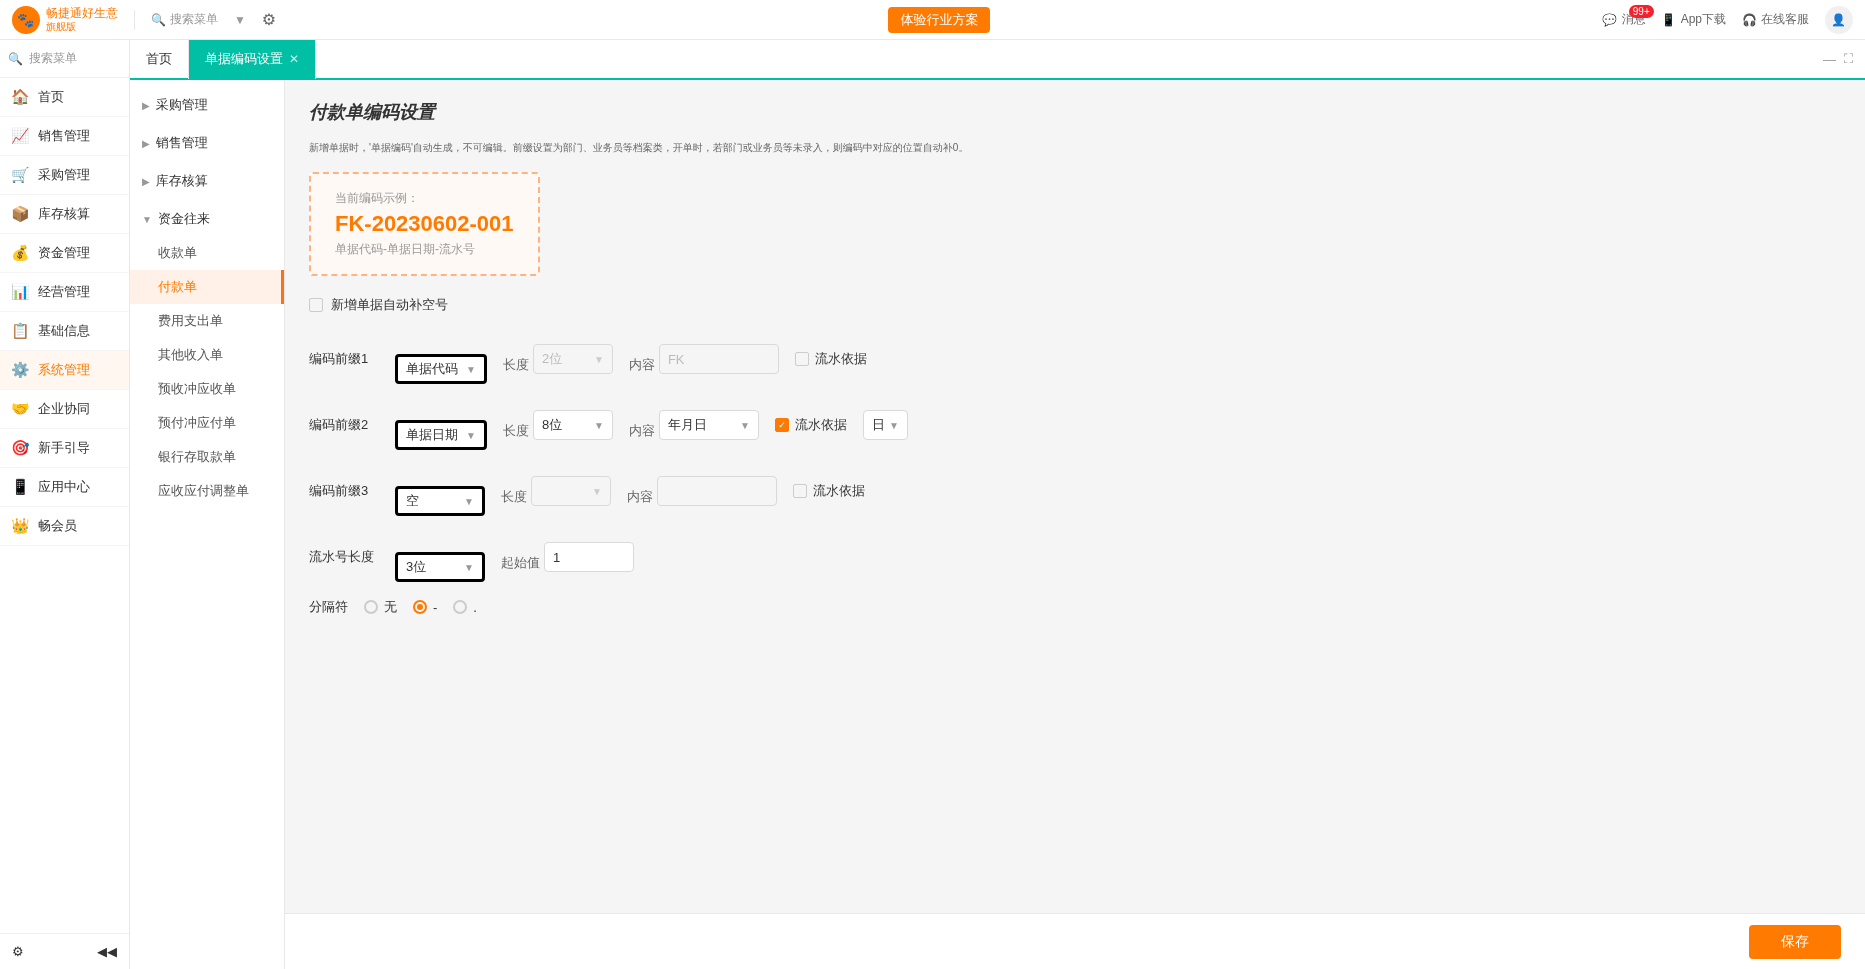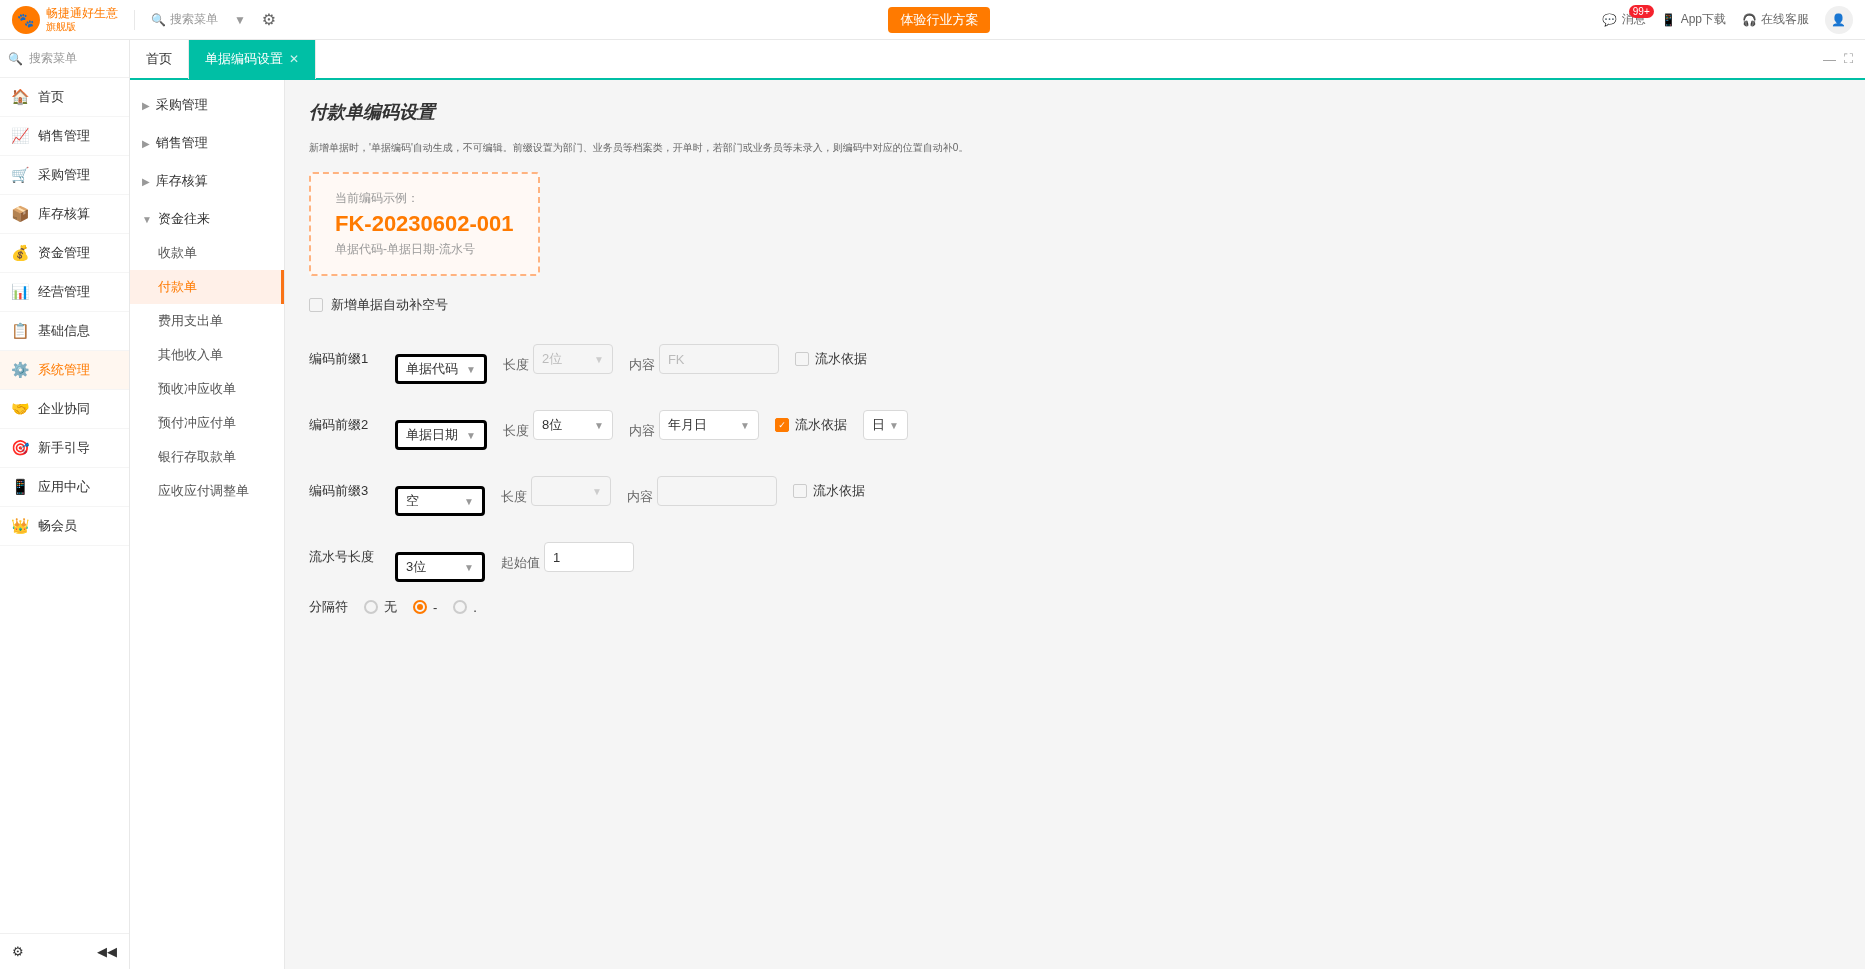--- a/index.html
+++ b/index.html
@@ -395,16 +395,19 @@
               <span>-</span>
             </label>
             <label class="sep-radio">
               <div class="sep-radio-dot"></div>
               <span>.</span>
             </label>
           </div>
 
         </div>
 
+        <div class="bottom-bar">
+          <button class="btn-save">保存</button>
+        </div>
       </div>
     </div>
   </div>
 </div>
 
 </body></html>

